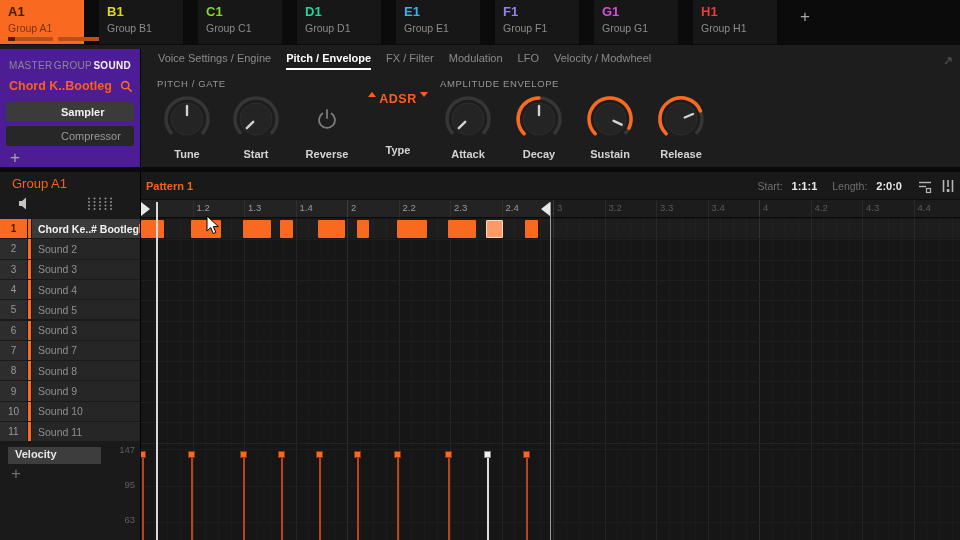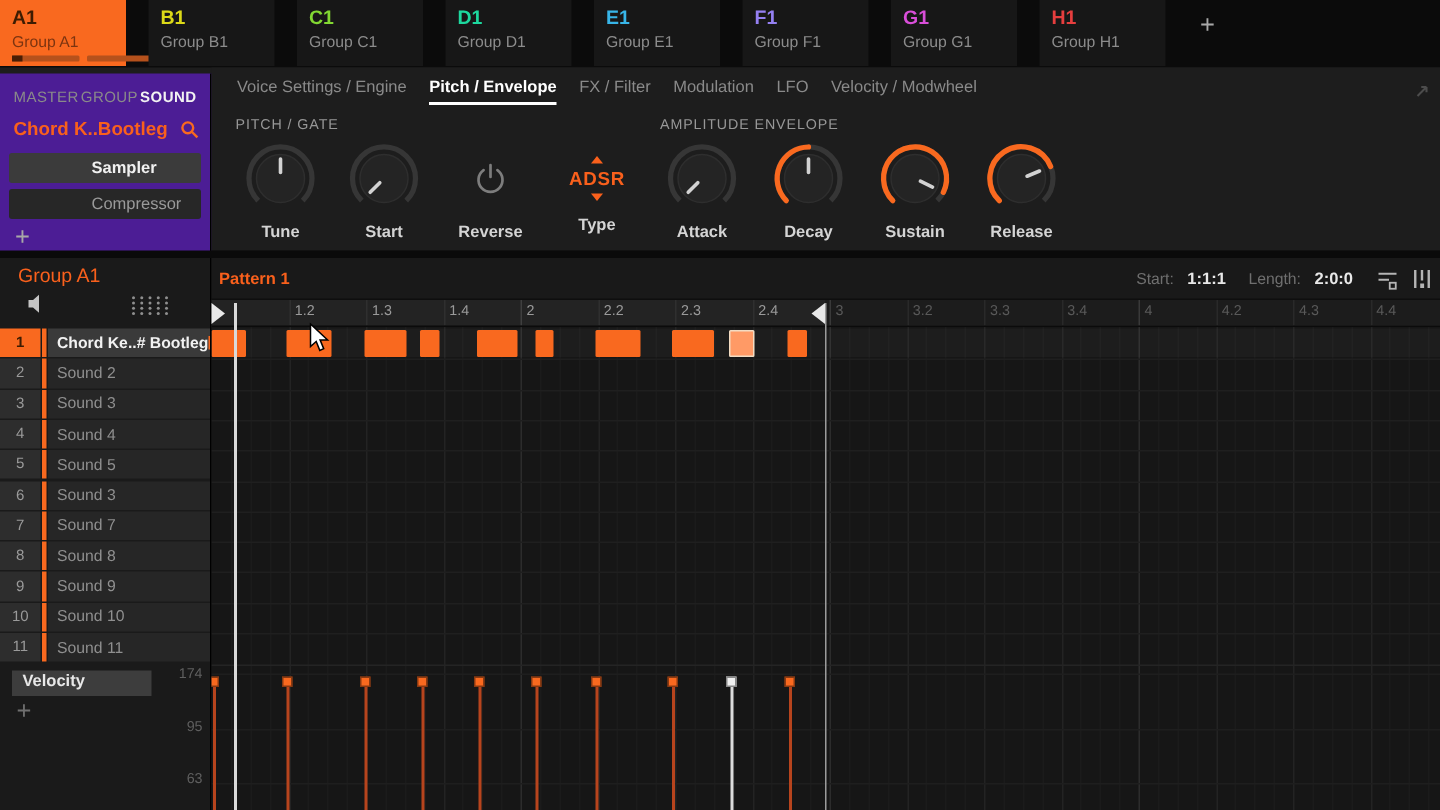--- a/index.html
+++ b/index.html
@@ -35,21 +35,21 @@
   .slot2 .sname{color:#9a9a9a;}
   .chev{width:0;height:0;border-left:4px solid transparent;border-right:4px solid transparent;border-top:5px solid #9a9a9a;}
   .panel-add{position:absolute;left:10px;top:100px;}
   .param-panel{position:absolute;left:141px;top:0;width:819px;height:122px;background:#1d1d1d;}
   .page-tabs{position:absolute;left:17px;top:7px;display:flex;gap:15px;}
   .ptab{font-size:11px;color:#8a8a8a;padding-bottom:4px;white-space:nowrap;}
   .ptab.sel{color:#fff;font-weight:bold;border-bottom:2px solid #fff;}
   .sec-label{position:absolute;top:33px;font-size:9.5px;letter-spacing:.6px;color:#979797;}
   .param-item{position:absolute;top:47px;width:70px;text-align:center;}
   .param-item .plabel{margin-top:-2px;font-size:11px;font-weight:bold;color:#d4d4d4;}
-  .stepper{height:54px;display:flex;flex-direction:column;align-items:center;justify-content:center;gap:3px;}
+  .stepper{height:54px;display:flex;flex-direction:row;align-items:flex-start;justify-content:center;gap:3px;}
   .tri{width:0;height:0;border-left:4px solid transparent;border-right:4px solid transparent;}
   .tri.up{border-bottom:5px solid #f9601c;}
   .tri.dn{border-top:5px solid #f9601c;}
   .stepval{color:#f9601c;font-size:12.5px;font-weight:bold;letter-spacing:.5px;}
   
   .pattern-area{position:absolute;left:0;top:172px;width:960px;height:368px;background:#151515;}
   .pattern-left{position:absolute;left:0;top:0;width:140px;height:368px;background:#1a1a1a;border-right:1px solid #000;box-sizing:content-box;}
   .group-title{position:absolute;left:12px;top:4px;font-size:13px;color:#f9601c;}
   .icon-row{position:absolute;left:18px;top:24px;width:110px;height:18px;}
   .sound-list{position:absolute;left:0;top:47px;width:140px;}
@@ -350,21 +350,21 @@
           </div>
           <div class="srow" style="top: 203px;">
             <div class="snum">11</div>
             <div class="sstripe"></div>
             <div class="sname-cell">
               <span>Sound 11</span>
             </div>
           </div>
         </div>
       <div id="vel-scale">
-          <div class="vel-scale-num" style="top: 272px;">174</div>
+          <div class="vel-scale-num" style="top: 272px;">147</div>
           <div class="vel-scale-num" style="top: 307px;">95</div>
           <div class="vel-scale-num" style="top: 342px;">63</div>
         </div>
       <div class="vel-chip">Velocity</div>
       <div class="add-btn lane-add">+</div>
     </div>
 
     <div class="pattern-right">
       <div class="pattern-header">
         <span class="pattern-name">Pattern 1</span>

